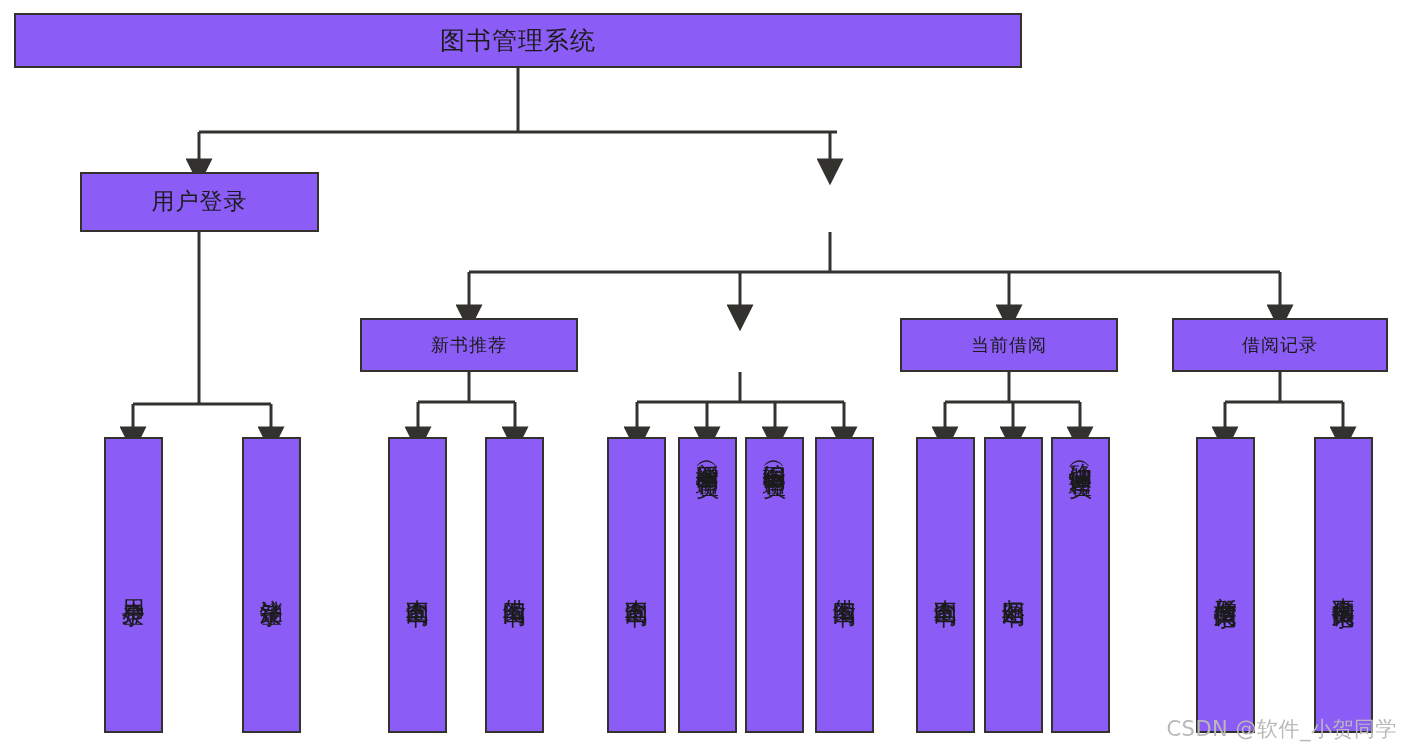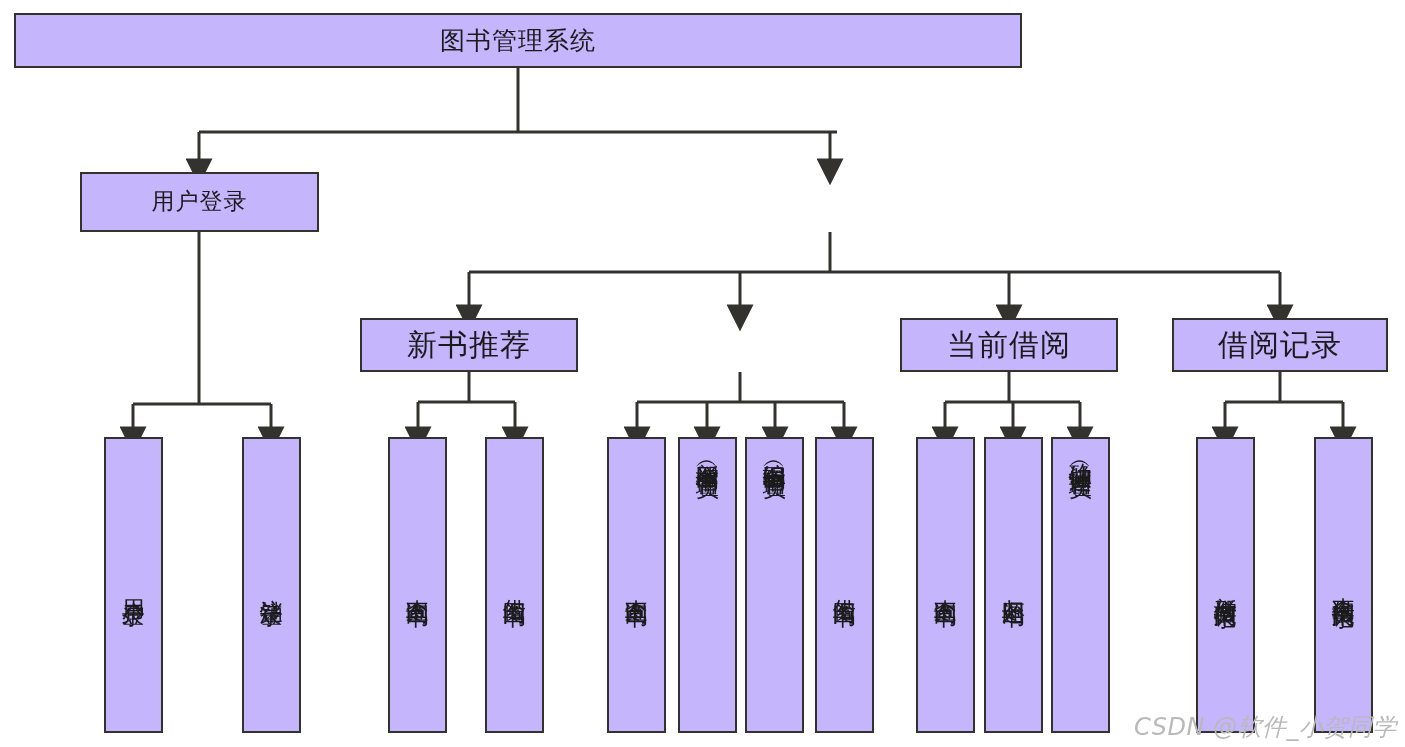--- a/index.html
+++ b/index.html
@@ -21,38 +21,38 @@
     position: absolute;
     left: 0;
     top: 0;
     width: 1405px;
     height: 747px;
   }
   .node {
     position: absolute;
     box-sizing: border-box;
     border: 2px solid #33322f;
-    background: #c4b5fd;
+    background: #8b5cf6;
     display: flex;
     align-items: center;
     justify-content: center;
     color: #1b1b1b;
     line-height: 1.12;
     text-align: right;
   }
   .node.root {
     font-size: 25px;
     letter-spacing: 1px;
   }
   .node.level2 {
     font-size: 23px;
     letter-spacing: 1px;
   }
   .node.level3 {
-    font-size: 30px;
+    font-size: 18px;
     letter-spacing: 1px;
   }
   .node.leaf {
     font-size: 23px;
     letter-spacing: 2px;
     padding: 6px 0;
     align-items: flex-start;
   }
   .node.leaf.mid {
     align-items: center;
@@ -61,26 +61,25 @@
     writing-mode: vertical-rl;
     text-orientation: upright;
     white-space: nowrap;
     display: block;
     line-height: 1.16;
   }
   #watermark {
     position: absolute;
     right: 8px;
     bottom: 4px;
-    font-size: 24px;
+    font-size: 21px;
     color: #b9b9b9;
     letter-spacing: 0.5px;
     white-space: nowrap;
     pointer-events: none;
-    font-style: italic;
   }
 </style>
 </head>
 <body>
 
 <div id="canvas">
 
   <svg id="edges" viewBox="0 0 1405 747" xmlns="http://www.w3.org/2000/svg">
     <defs>
       <marker id="arw" markerWidth="9" markerHeight="9" refX="1.2" refY="4.5" orient="auto" markerUnits="strokeWidth">

